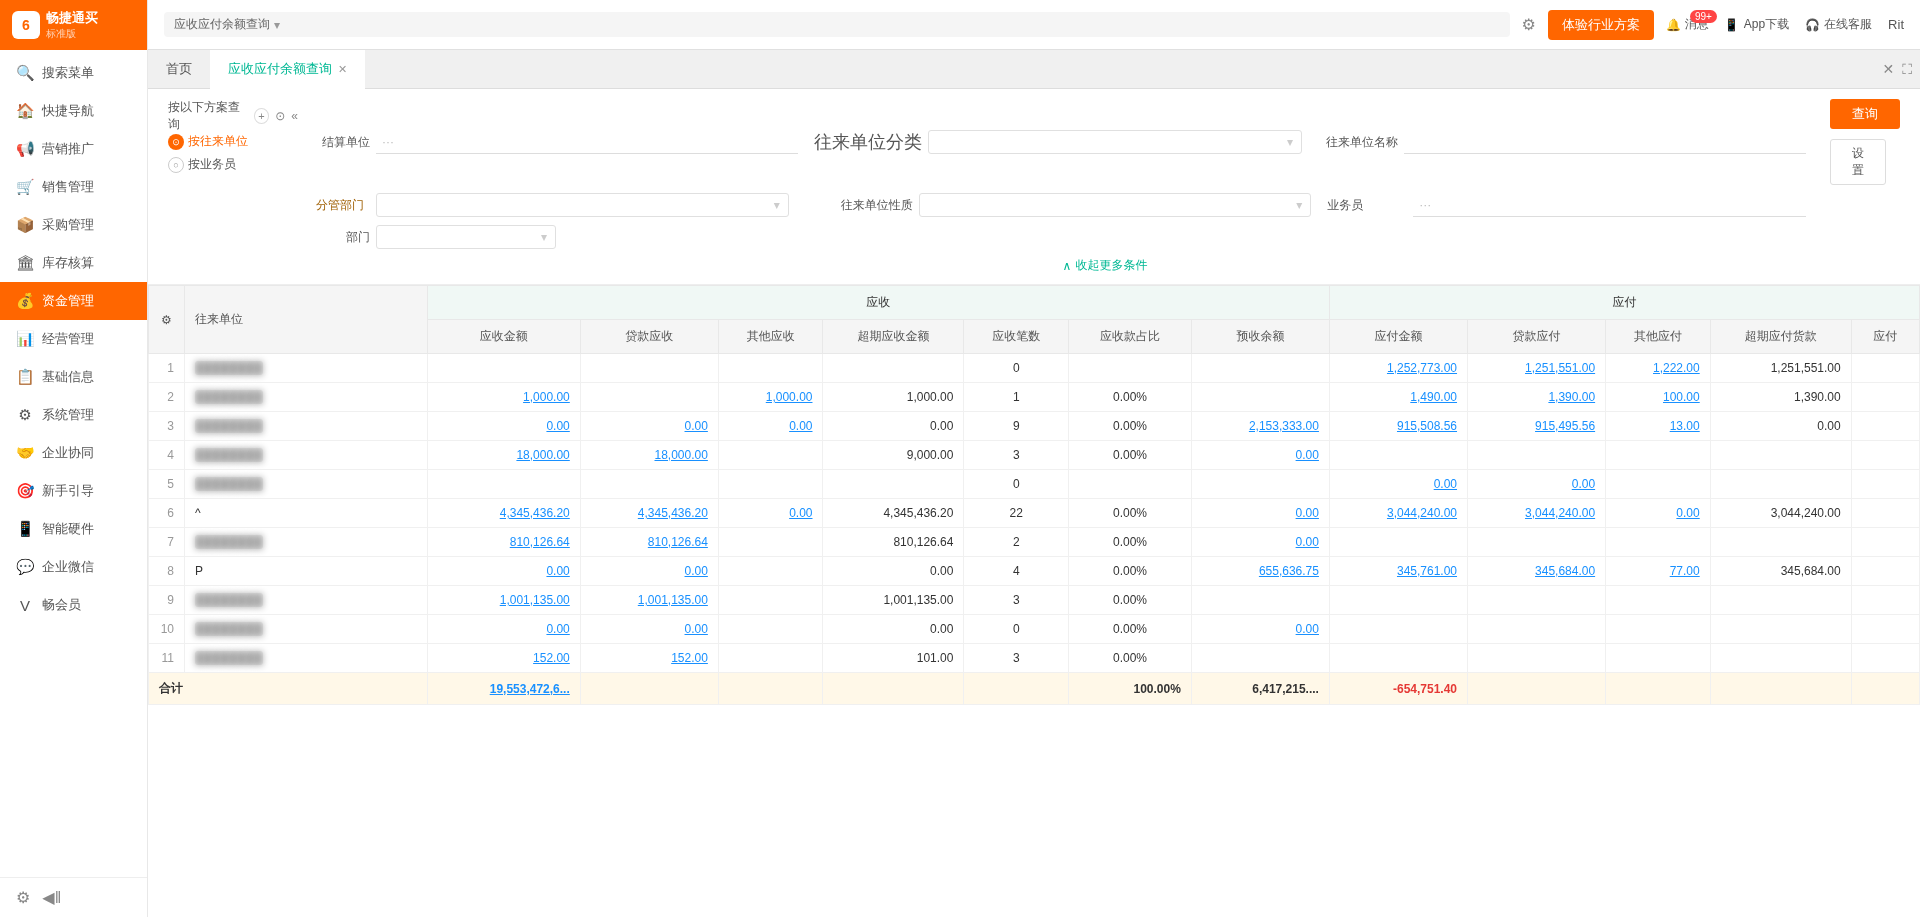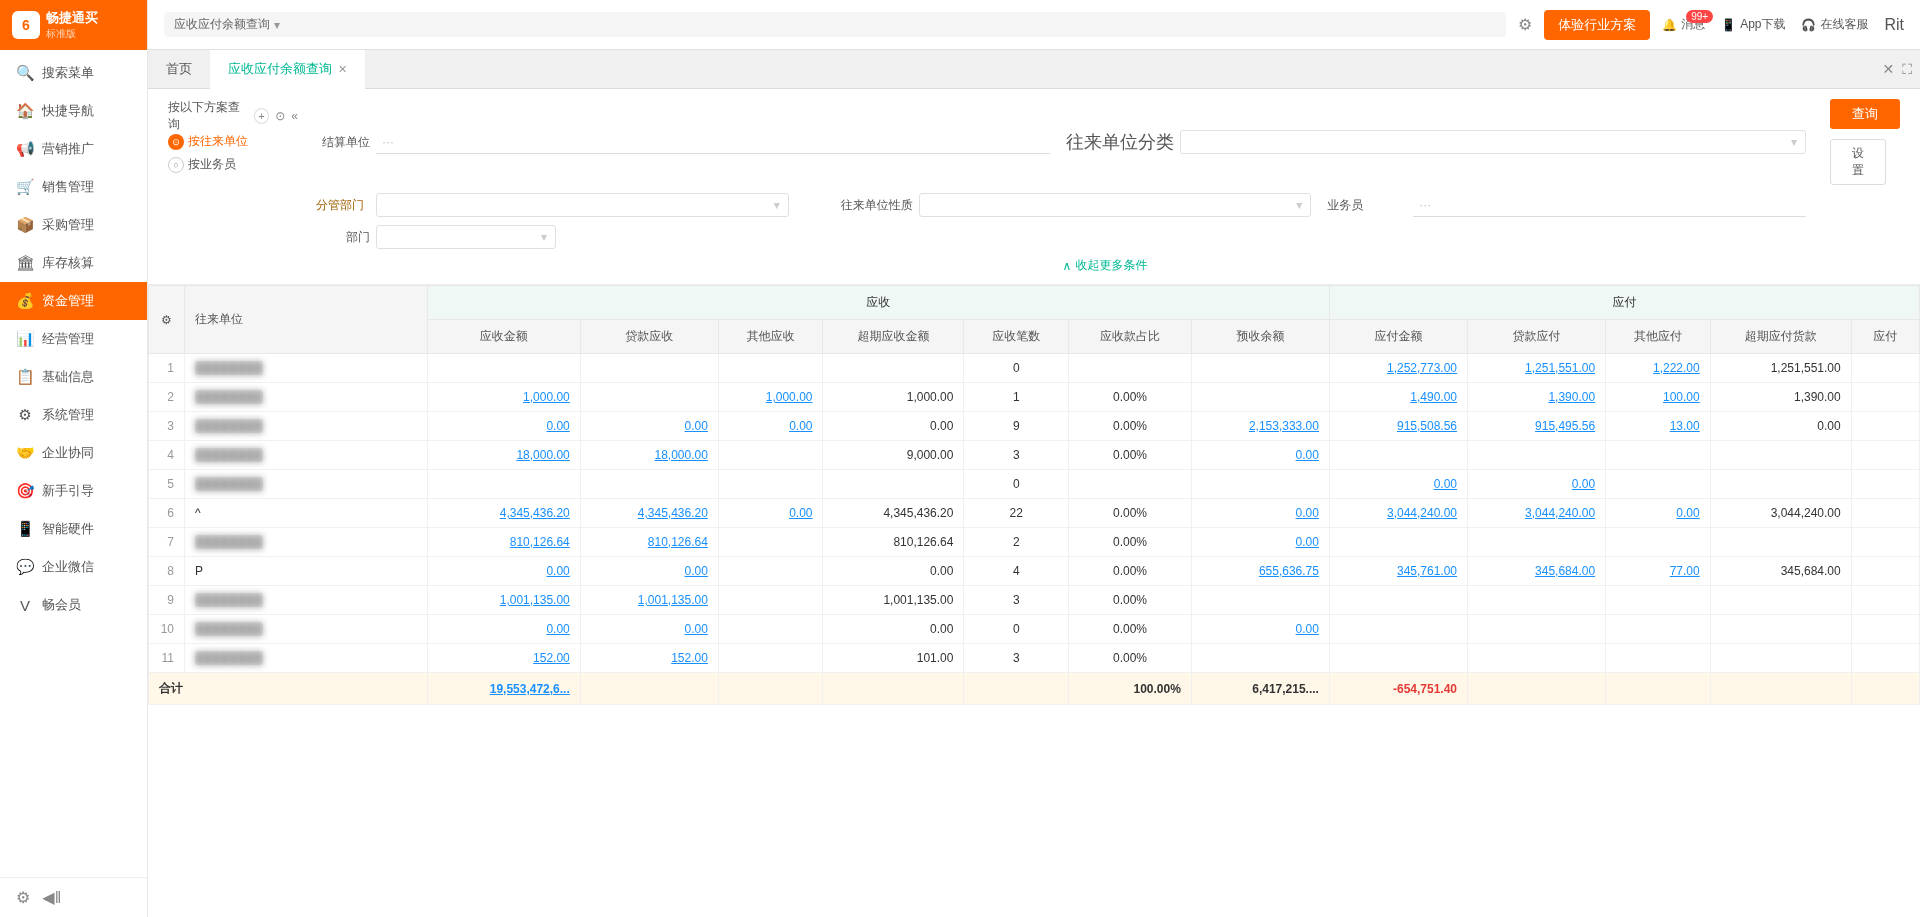--- a/index.html
+++ b/index.html
@@ -23,21 +23,21 @@
 
     
     .topbar { height: 50px; background: #fff; display: flex; align-items: center; padding: 0 16px; gap: 12px; border-bottom: 1px solid #e0e0e0; flex-shrink: 0; }
     .topbar-breadcrumb { background: #f5f5f5; border-radius: 4px; padding: 4px 10px; font-size: 12px; color: #666; display: flex; align-items: center; gap: 4px; flex: 1; }
     .topbar-arrow { color: #999; }
     .topbar-gear { font-size: 16px; color: #888; cursor: pointer; }
     .topbar-btn { background: #ff6600; color: #fff; border: none; border-radius: 4px; padding: 6px 14px; font-size: 13px; cursor: pointer; }
     .topbar-right { display: flex; align-items: center; gap: 16px; margin-left: auto; }
     .topbar-notice { display: flex; align-items: center; gap: 4px; font-size: 12px; color: #555; cursor: pointer; position: relative; }
     .badge { background: #ff4444; color: #fff; border-radius: 10px; padding: 1px 5px; font-size: 10px; position: absolute; top: -6px; right: -8px; }
-    .topbar-user { font-size: 16px; color: #555; }
+    .topbar-user { font-size: 13px; color: #555; }
     .tab { padding: 10px 18px; cursor: pointer; font-size: 13px; color: #555; display: flex; align-items: center; gap: 6px; }
     .tab.active { background: #fff; color: #00b894; border-bottom: 2px solid #fff; margin-bottom: -2px; }
     .tab-close { color: #999; font-size: 11px; }
 
     
     .content { flex: 1; overflow: hidden; display: flex; flex-direction: column; background: #f5f5f5; }
     .page-header { background: #fff; padding: 12px 20px 0 20px; border-bottom: 1px solid #e8e8e8; flex-shrink: 0; }
     .page-title-row { display: flex; align-items: center; justify-content: space-between; margin-bottom: 10px; }
     .page-title { font-size: 16px; font-weight: bold; color: #333; }
     .page-actions { display: flex; gap: 10px; align-items: center; }
@@ -215,20 +215,24 @@
           <div style="display:flex;align-items:center;gap:6px;flex:1;">
             <span style="font-size:12px;color:#555;min-width:60px;text-align:right;">结算单位</span>
             <div style="flex:1;border-bottom:1px solid #ddd;padding:4px 6px;font-size:12px;color:#bbb;cursor:pointer;">···</div>
           </div>
           <div style="display:flex;align-items:center;gap:6px;flex:1;">
             <span style="font-size:18px;color:#555;min-width:80px;text-align:right;">往来单位分类</span>
             <div style="flex:1;border:1px solid #e0e0e0;border-radius:3px;padding:4px 8px;font-size:12px;background:#fff;display:flex;align-items:center;justify-content:space-between;cursor:pointer;">
               <span></span>
                 <span style="color:#ccc;">▾</span>
             </div>
+          </div>
+          <div style="display:flex;align-items:center;gap:6px;flex:1;">
+            <span style="font-size:12px;color:#555;min-width:80px;text-align:right;">往来单位名称</span>
+            <input style="flex: 1 1 0%; border-top: none; border-right: none; border-left: none; border-image: initial; border-bottom: 1px solid rgb(221, 221, 221); padding: 4px 6px; font-size: 12px; outline: none; background: transparent;">
           </div>
           <div style="display:flex;flex-direction:column;gap:4px;margin-left:8px;">
             <button class="query-btn">查询</button>
             <button class="setting-btn">设置</button>
           </div>
         </div>
 
         <div style="display:flex;align-items:center;gap:16px;margin-bottom:8px;">
           <div style="display:flex;align-items:center;gap:6px;flex:1;">
             <span style="font-size:12px;color:#a16207;min-width:60px;text-align:center;">分管部门</span>

